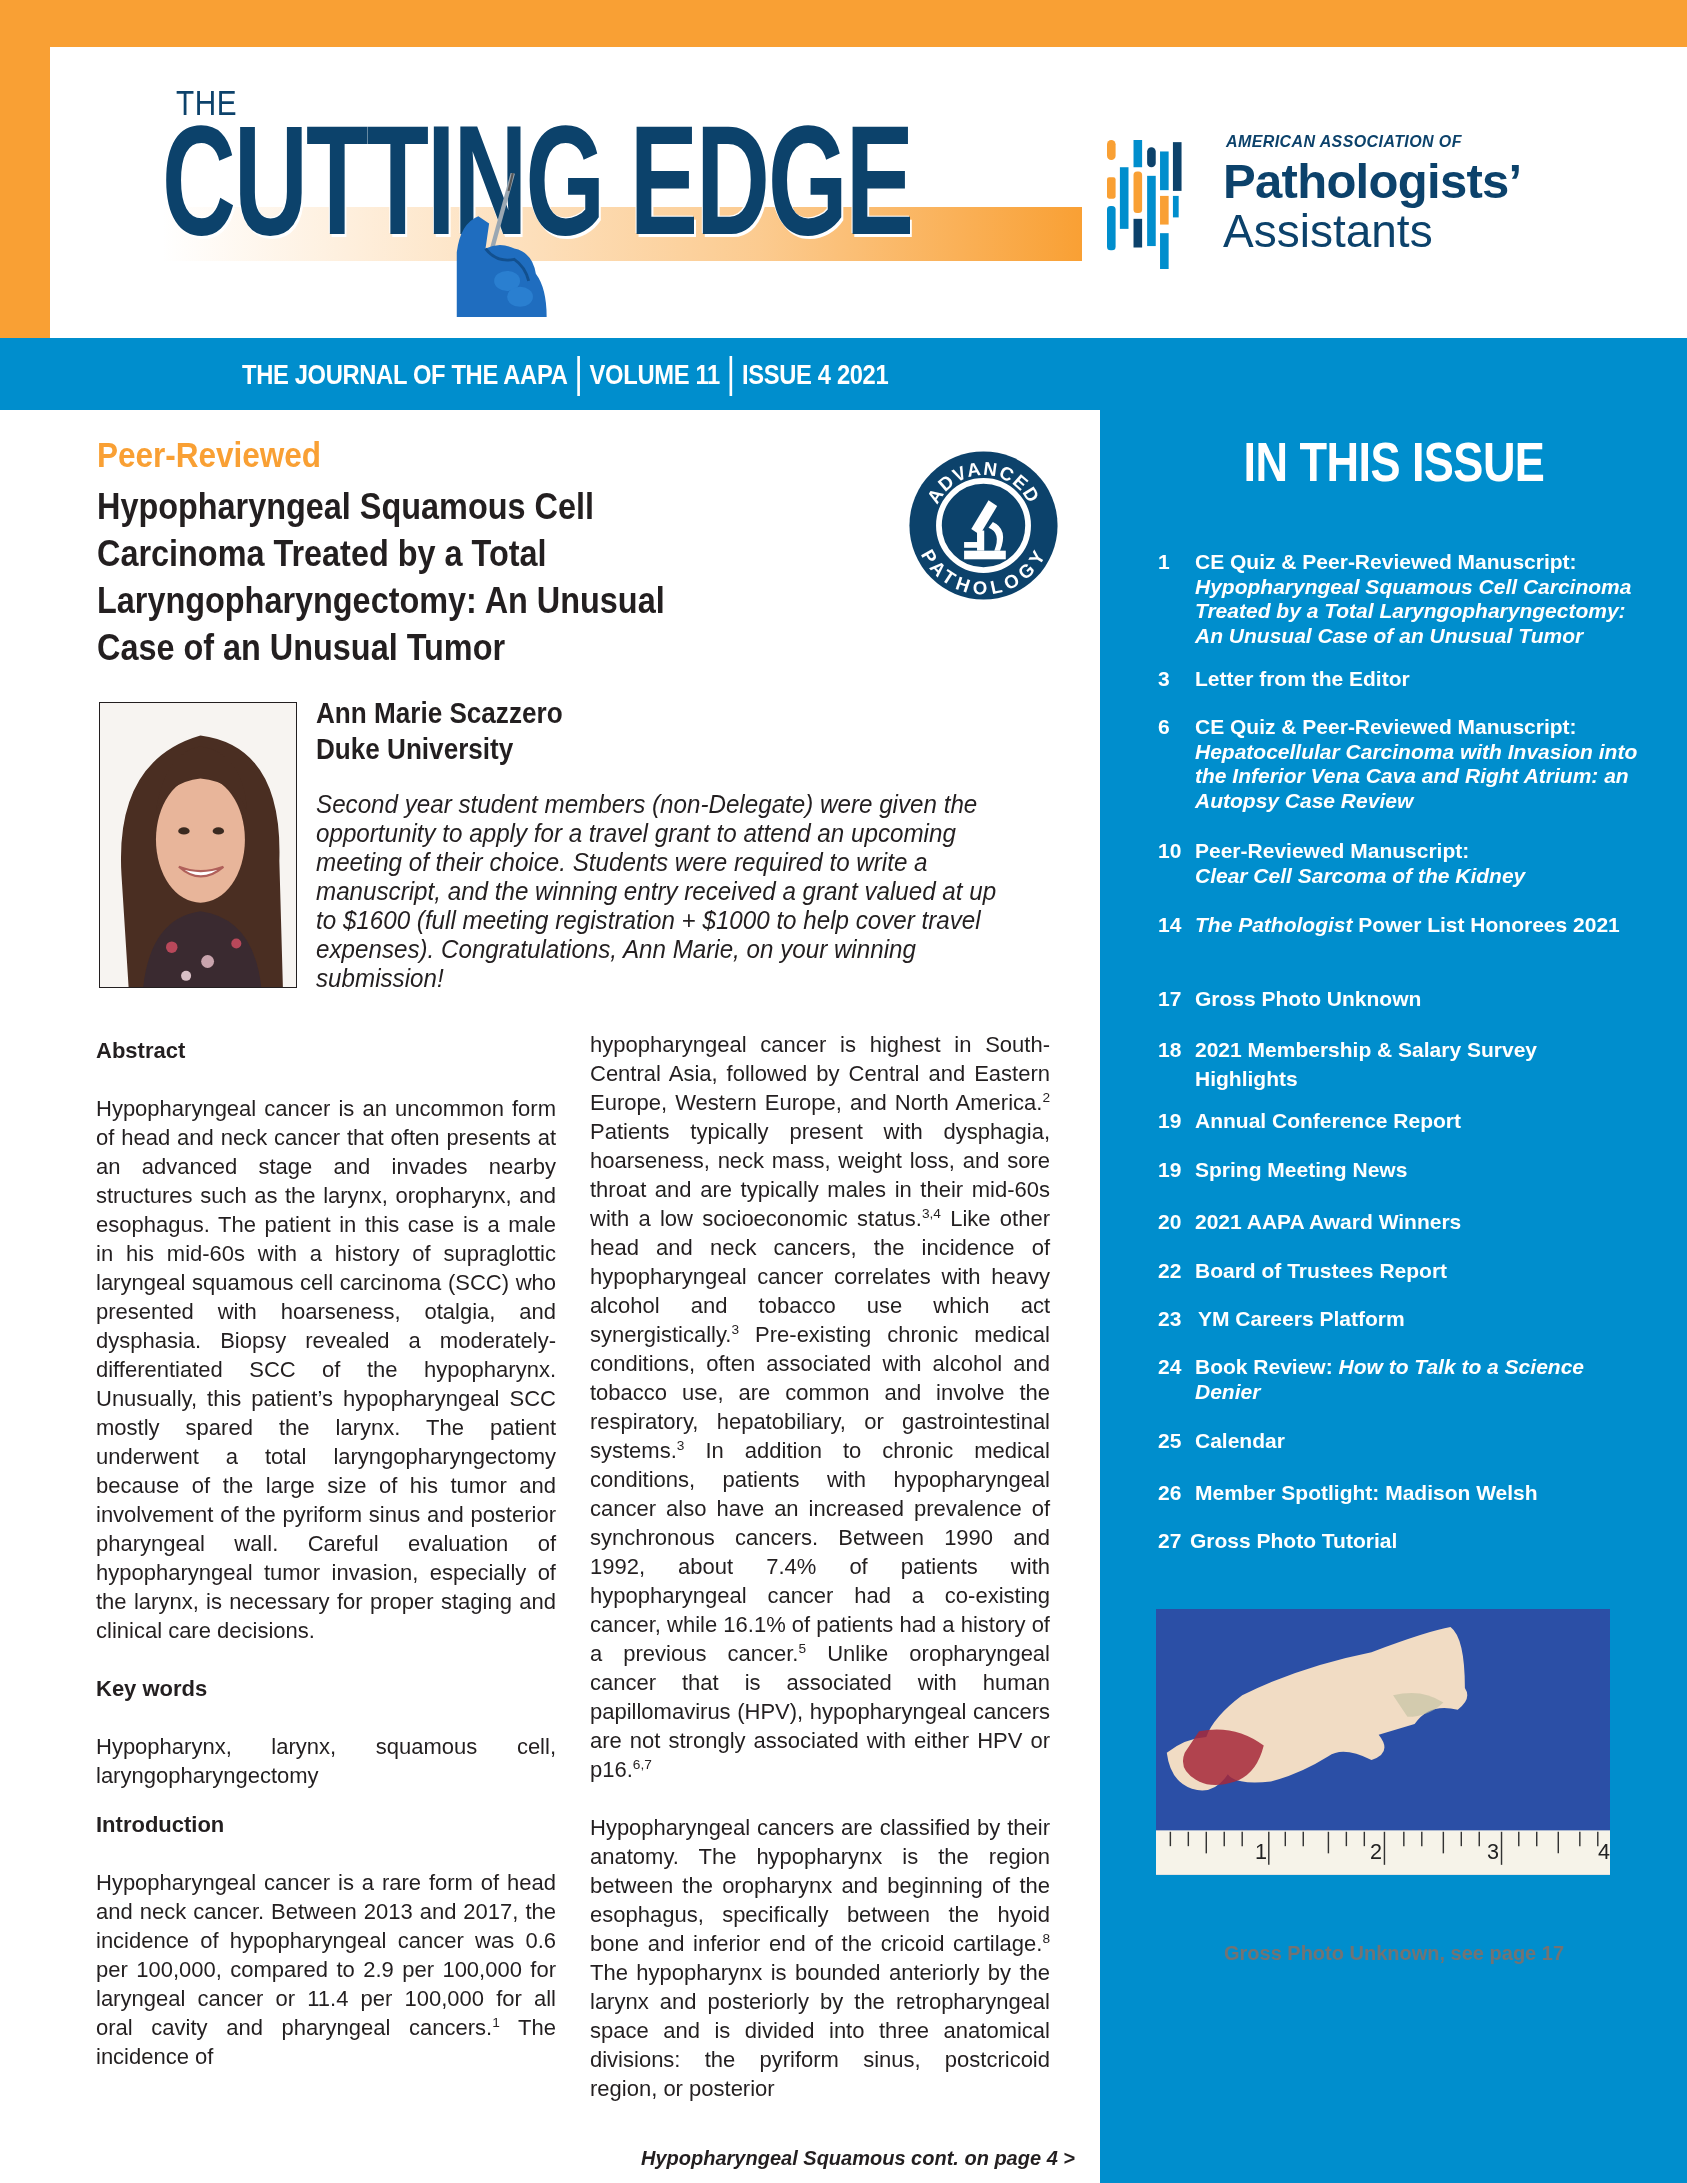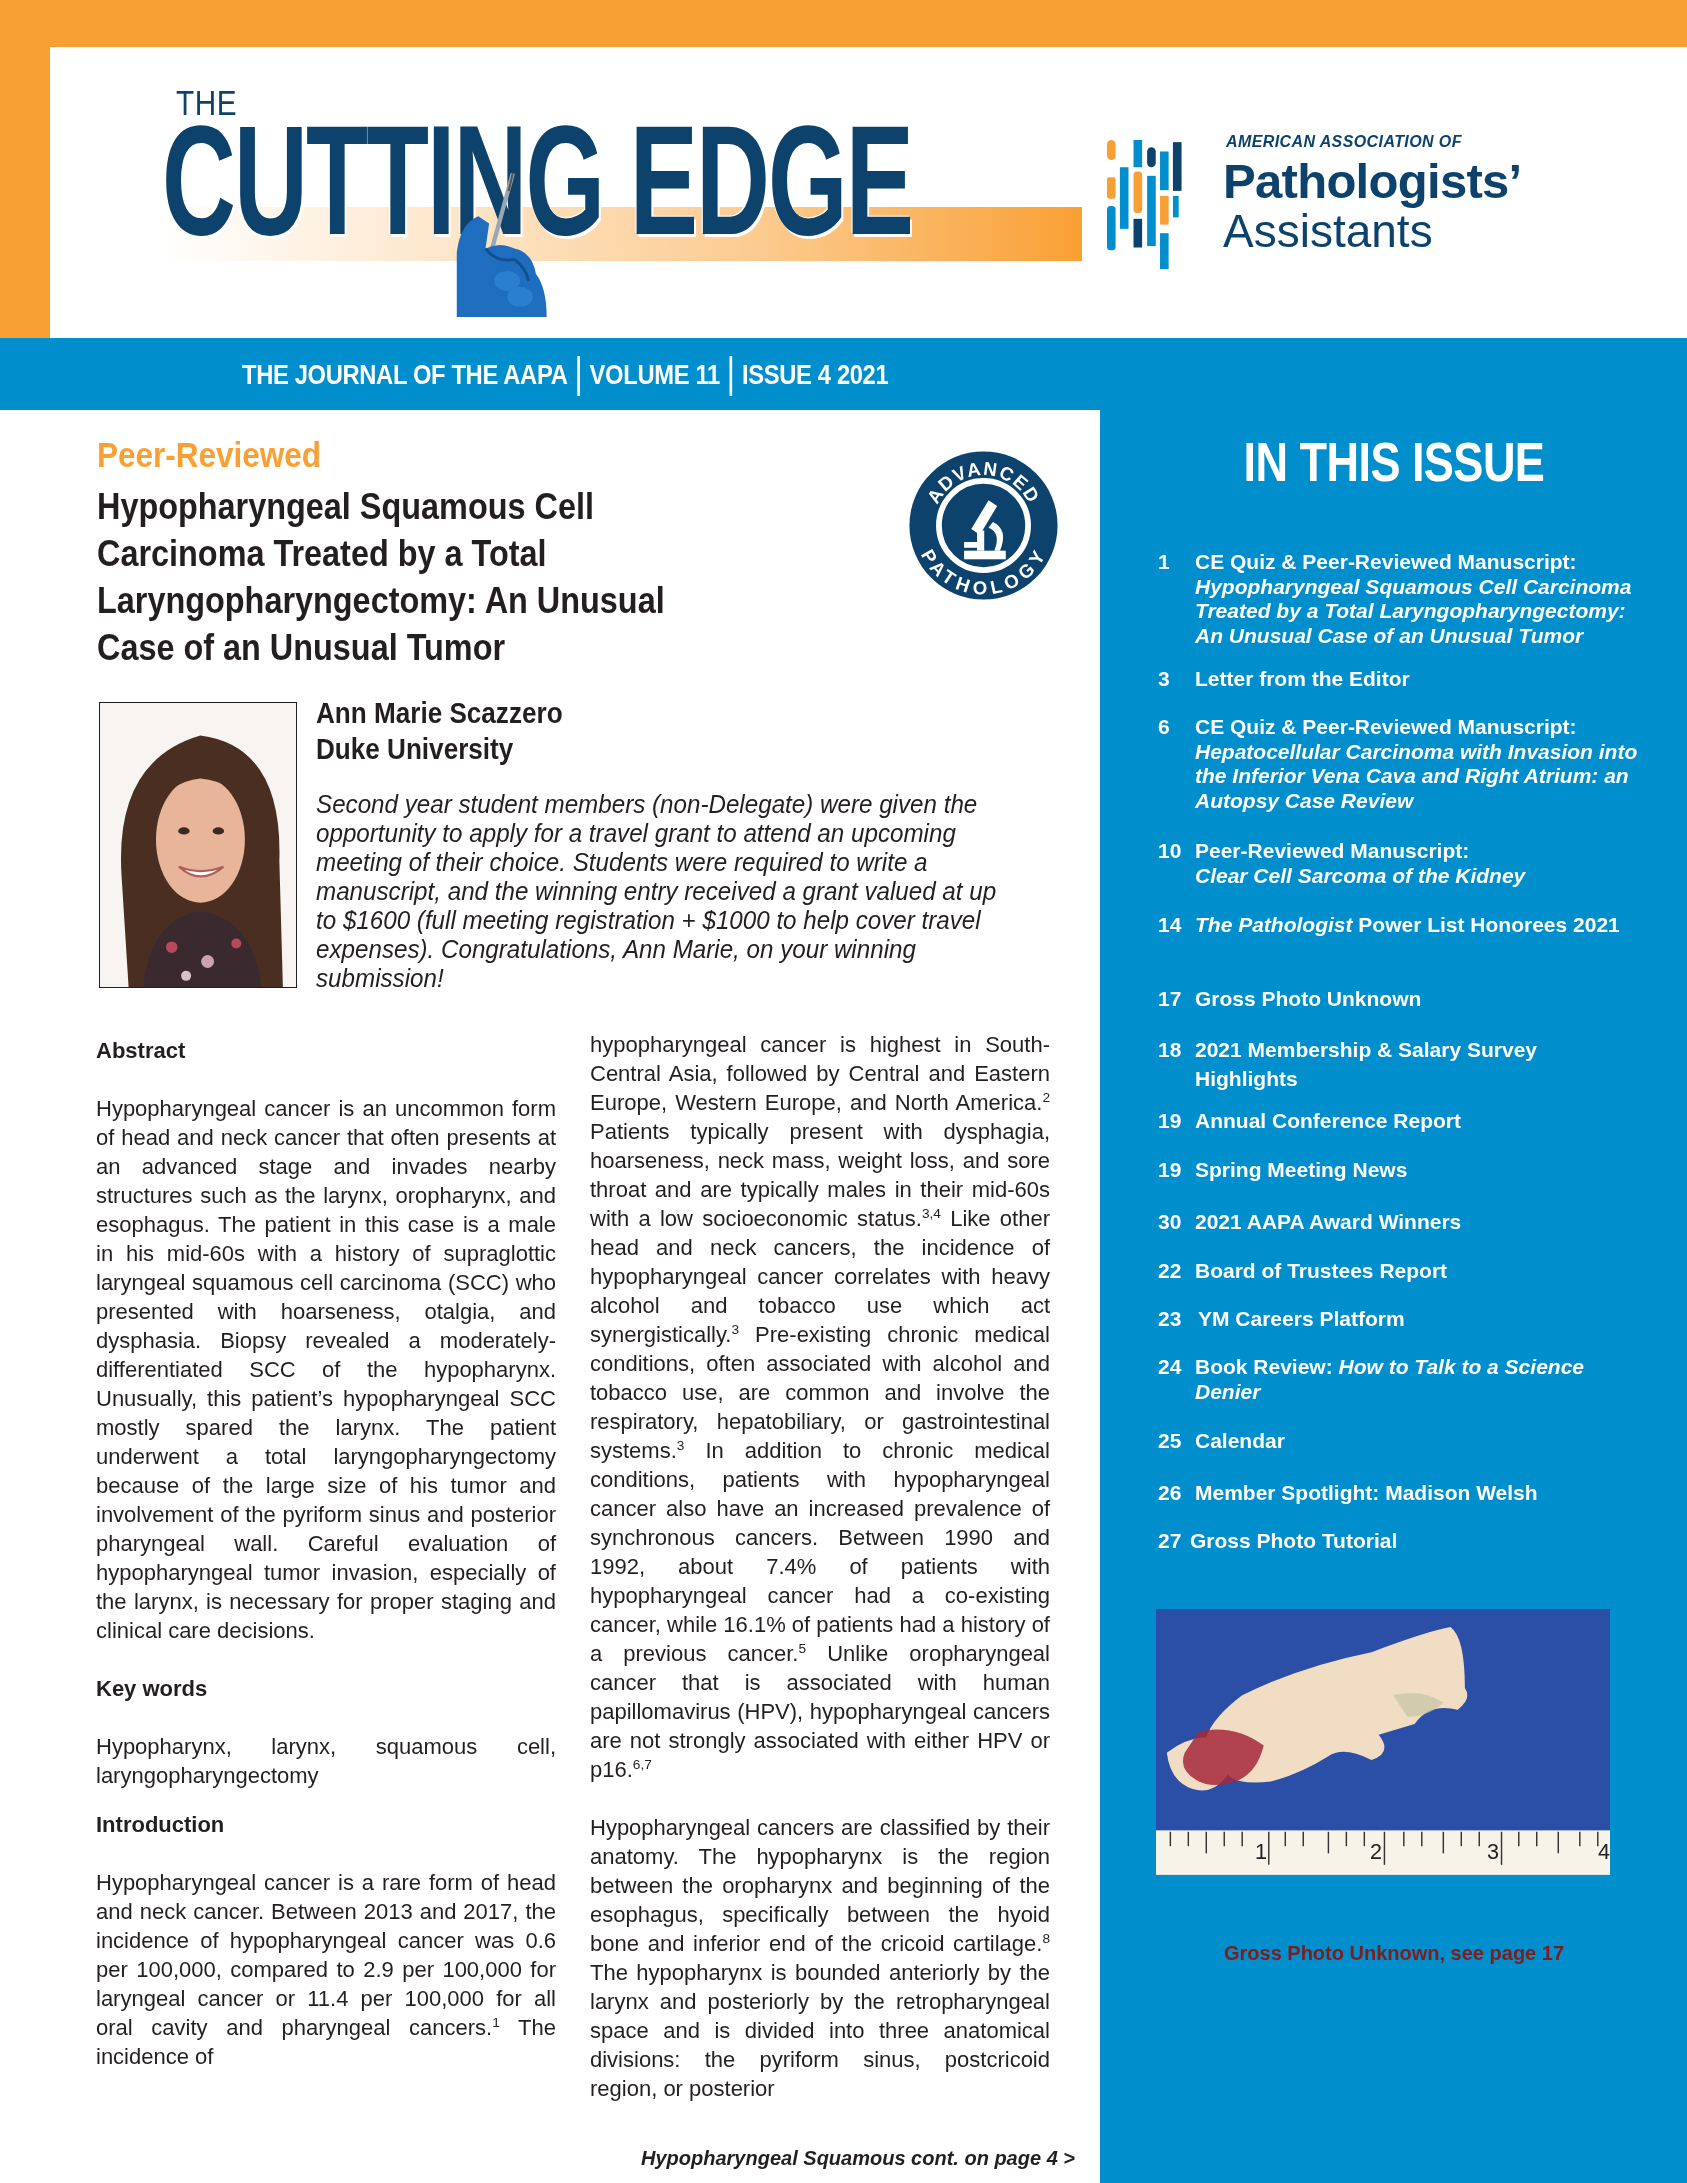--- a/index.html
+++ b/index.html
@@ -29,21 +29,21 @@
   
   .sidebar { position: absolute; left: 1100px; top: 410px; width: 588px; height: 1773px; background: #008ecd; }
   .sidebar-title { position: absolute; left: 1100px; top: 430px; width: 588px; text-align: center; font-size: 55px; font-weight: 700; color: #fff; letter-spacing: -0.7px; transform: scaleX(0.82); }
   .toc { position: absolute; left: 1158px; top: 550px; width: 496px; color: #fff; }
   .toc-item { position: absolute; left: 0; width: 496px; font-size: 21px; line-height: 24.5px; }
   .toc-num { position: absolute; left: 0; top: 0; font-weight: 700; }
   .toc-body { position: absolute; left: 37px; top: 0; width: 460px; }
   .toc-head { font-weight: 700; }
   .toc-sub { font-style: italic; font-weight: 700; }
   .gross-photo { position: absolute; left: 1156px; top: 1609px; width: 454px; height: 266px; overflow: hidden; background: #2a4fa8; }
-  .gross-caption { position: absolute; left: 1100px; top: 1942px; width: 588px; text-align: center; font-size: 20px; font-weight: 700; color: #7f1d1d; }
+  .gross-caption { position: absolute; left: 1100px; top: 1942px; width: 588px; text-align: center; font-size: 20px; font-weight: 700; color: #737373; }
 
   
   .kicker { position: absolute; left: 97px; top: 435px; font-size: 35px; font-weight: 700; color: #f9a034; transform: scaleX(0.9); transform-origin: left; }
   .headline { position: absolute; left: 97px; top: 483px; width: 719px; font-size: 36px; font-weight: 700; line-height: 47px; color: #231f20; transform: scaleX(0.9); transform-origin: left; }
   .badge { position: absolute; left: 908px; top: 450px; width: 151px; height: 151px; }
 
   .author-photo { position: absolute; left: 99px; top: 702px; width: 198px; height: 286px; border: 1.4px solid #231f20; overflow: hidden; background: #f5f2ef; }
   .author-name { position: absolute; left: 316px; top: 695px; font-size: 29px; font-weight: 700; line-height: 36px; transform: scaleX(0.9); transform-origin: left; }
   .author-intro { position: absolute; left: 316px; top: 790px; width: 748px; font-size: 26px; font-style: italic; line-height: 29px; transform: scaleX(0.93); transform-origin: left; }
 
@@ -223,21 +223,21 @@
   </div>
   <div class="toc-item" style="top:559px">
     <span class="toc-num">19</span>
     <div class="toc-body toc-head">Annual Conference Report</div>
   </div>
   <div class="toc-item" style="top:608px">
     <span class="toc-num">19</span>
     <div class="toc-body toc-head">Spring Meeting News</div>
   </div>
   <div class="toc-item" style="top:660px">
-    <span class="toc-num">30</span>
+    <span class="toc-num">20</span>
     <div class="toc-body toc-head">2021 AAPA Award Winners</div>
   </div>
   <div class="toc-item" style="top:709px">
     <span class="toc-num">22</span>
     <div class="toc-body toc-head">Board of Trustees Report</div>
   </div>
   <div class="toc-item" style="top:757px">
     <span class="toc-num">23</span>
     <div class="toc-body toc-head" style="left:40px">YM Careers Platform</div>
   </div>

